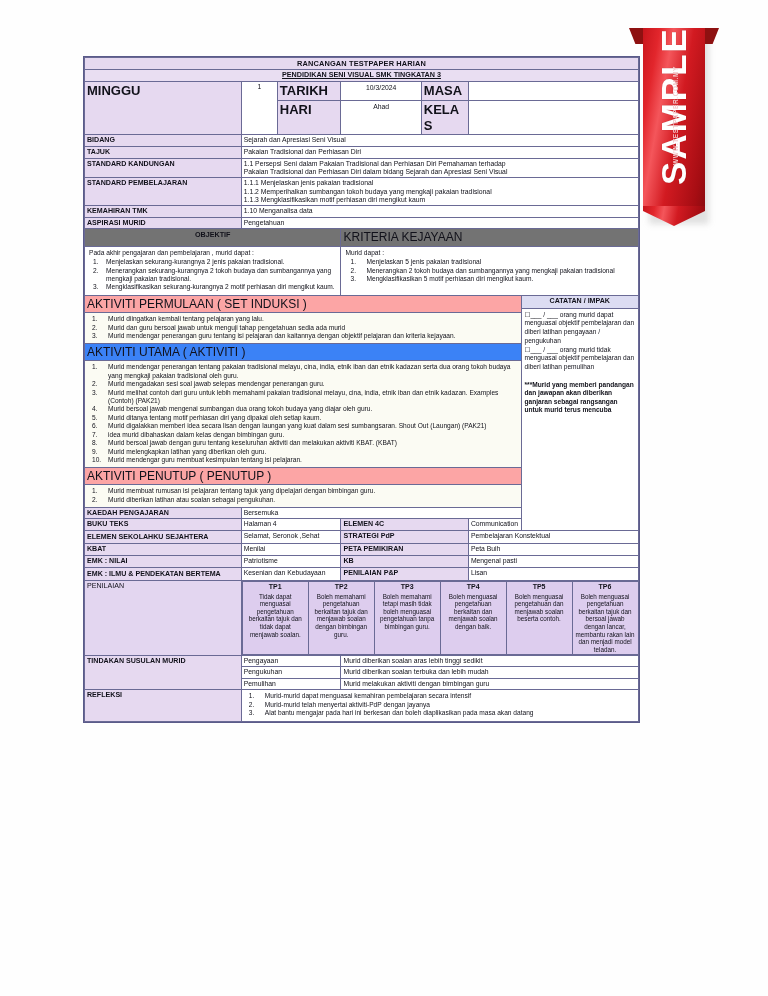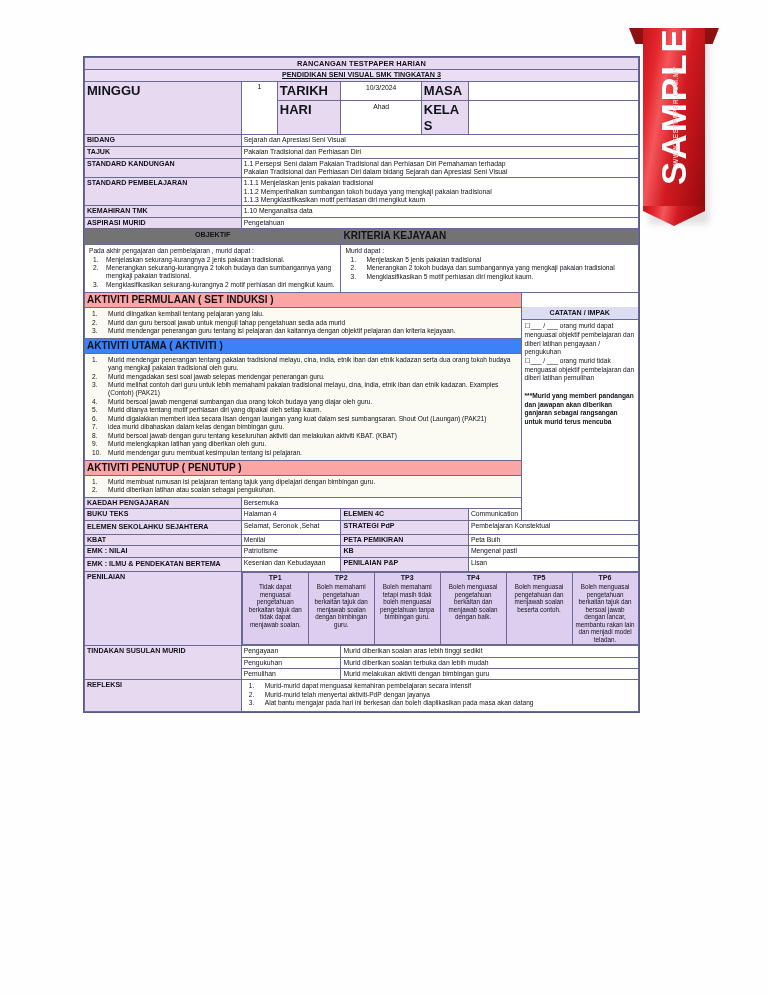--- a/index.html
+++ b/index.html
@@ -68,22 +68,22 @@
   }
   .subtitle {
     text-align: center;
     font-weight: bold;
     font-size: 7.2px;
     padding: 1.5px 2px;
     text-decoration: underline;
   }
   .hdr-lbl { font-weight: bold; font-size: 13px; padding-left: 4px; }
   .sec {
-    font-weight: bold;
-    font-size: 10px;
+    font-weight: normal;
+    font-size: 12px;
     padding: 1.5px 2px 1.5px 4px;
   }
   .lbl {
     font-weight: bold;
     font-size: 7.1px;
     padding: 2px 2px 2px 5px;
   }
   .val { padding: 2px 2px 2px 5px; font-size: 6.8px; }
 
   
@@ -297,21 +297,21 @@
             <li>
                   <span class="n">3.</span>
                   <span class="t">Mengklasifikasikan 5 motif perhiasan diri mengikut kaum.</span>
                 </li>
           </ul>
         </td>
       </tr>
 
       <tr>
         <td colspan="6" class="band sec">AKTIVITI PERMULAAN ( SET INDUKSI )</td>
-        <td rowspan="8" class="white" style="padding:16px 3px;font-size:6.6px;line-height:1.3">
+        <td rowspan="8" class="white" style="padding:2px 3px;font-size:6.6px;line-height:1.3">
           <div class="c b" style="font-size:7.1px;margin:-2px -3px 2px -3px;padding:1.5px 2px;background:#dcdcf2;border-bottom:0.6px solid #6a6a95">CATATAN / IMPAK</div>
           <div class="catatan">
             <p>☐___ / ___ orang murid dapat menguasai objektif pembelajaran dan diberi latihan pengayaan / pengukuhan</p>
             <p>☐___ / ___ orang murid tidak menguasai objektif pembelajaran dan diberi latihan pemulihan</p>
             <div class="gap"></div>
             <p class="b">***Murid yang memberi pandangan dan jawapan akan diberikan ganjaran sebagai rangsangan untuk murid terus mencuba</p>
           </div>
         </td>
       </tr>
       <tr>
@@ -435,21 +435,21 @@
       </tr>
 
       <tr>
         <td class="lav lbl" style="line-height:1.5">EMK : ILMU &amp; PENDEKATAN BERTEMA</td>
         <td colspan="2" class="white val">Kesenian dan Kebudayaan</td>
         <td colspan="2" class="lav lbl">PENILAIAN P&amp;P</td>
         <td colspan="2" class="white val">Lisan</td>
       </tr>
 
       <tr>
-        <td class="vlav mid" style="font-weight:bold;font-size:7.1px;">PENILAIAN</td>
+        <td class="vlav mid" style="font-weight:normal;font-size:7.1px;">PENILAIAN</td>
         <td colspan="6" style="padding:0;border:none">
           <table style="border-collapse:collapse;width:100%;table-layout:fixed">
             <tbody>
                   <tr>
               <td class="tp tpcell" style="border:0.6px solid #6a6a95">
                 <span class="tphead">TP1</span>
                 <span>Tidak dapat menguasai pengetahuan berkaitan tajuk dan tidak dapat menjawab soalan.</span>
               </td>
               <td class="tp tpcell" style="border:0.6px solid #6a6a95">
                 <span class="tphead">TP2</span>

